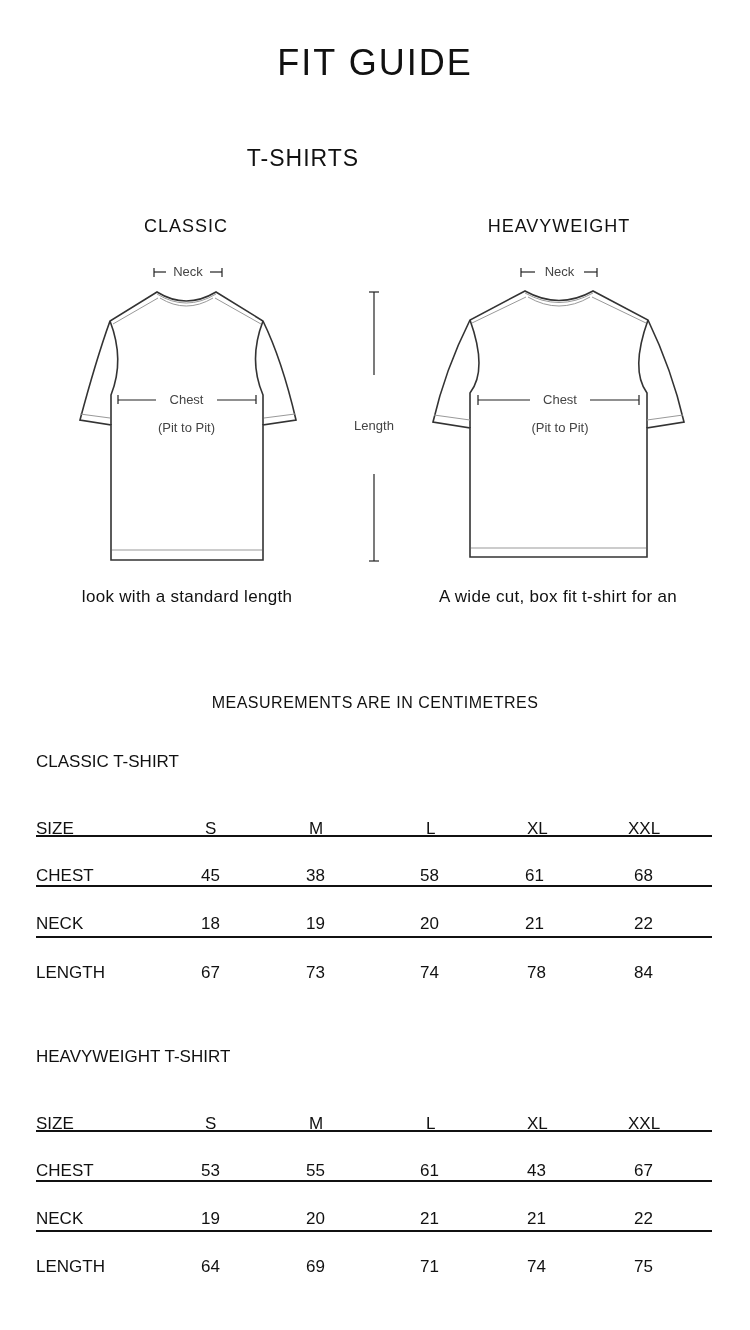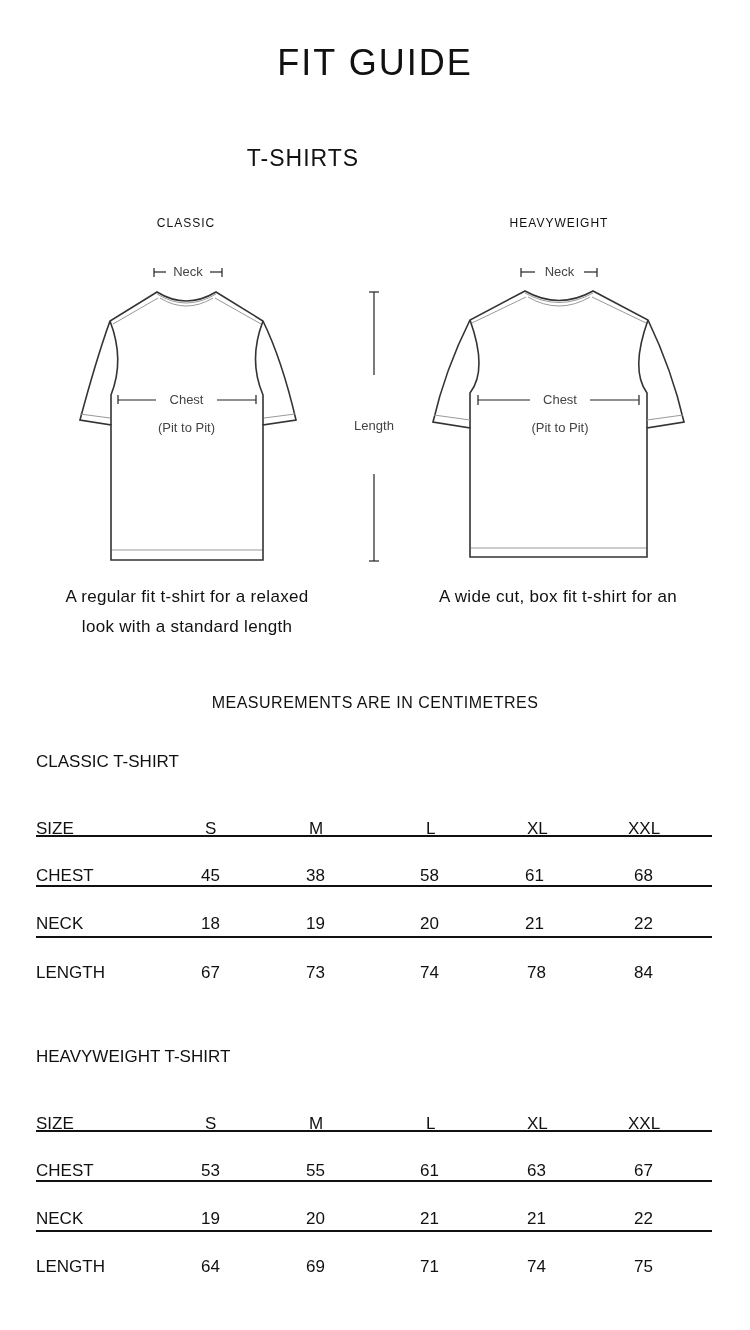--- a/index.html
+++ b/index.html
@@ -1,20 +1,20 @@
 <!DOCTYPE html>
 <html><head>
 <meta charset="utf-8">
 <style>
   html,body{margin:0;padding:0;background:#fff;}
   body{width:750px;height:1330px;position:relative;font-family:"Liberation Sans",sans-serif;color:#111;overflow:hidden;}
   .abs{position:absolute;}
   .title{left:0;width:750px;top:42px;text-align:center;font-size:36px;letter-spacing:2px;font-weight:400;}
   .subtitle{left:0;width:606px;top:145px;text-align:center;font-size:23px;letter-spacing:1px;}
-  .fit-label{font-size:12px;letter-spacing:1px;text-align:center;width:200px;}
+  .fit-label{font-size:18px;letter-spacing:1px;text-align:center;width:200px;}
   .desc{font-size:17px;text-align:center;width:320px;line-height:30px;letter-spacing:0.3px;}
   .units{left:0;width:750px;top:694px;text-align:center;font-size:16px;letter-spacing:0.5px;}
   .tbl-title{font-size:17px;left:36px;}
   .row{position:absolute;left:36px;width:676px;height:48px;margin-top:12px;}
   .row .cell{position:absolute;top:0;font-size:17px;line-height:24px;}
   .row .lbl{left:0;}
   .rule{position:absolute;left:36px;width:676px;height:2px;background:#111;}
   .diagram-text{font-size:13px;color:#444;}
   svg{position:absolute;overflow:visible;}
 </style>
@@ -92,21 +92,20 @@
 <div class="abs diagram-text" style="left:156px;top:392px;width:61px;text-align:center;">Chest</div>
 <div class="abs diagram-text" style="left:136px;top:420px;width:101px;text-align:center;">(Pit to Pit)</div>
 
 <div class="abs diagram-text" style="left:536px;top:264px;width:47px;text-align:center;">Neck</div>
 <div class="abs diagram-text" style="left:530px;top:392px;width:60px;text-align:center;">Chest</div>
 <div class="abs diagram-text" style="left:510px;top:420px;width:100px;text-align:center;">(Pit to Pit)</div>
 
 <div class="abs diagram-text" style="left:344px;top:418px;width:60px;text-align:center;">Length</div>
 
 <div class="abs desc" style="left:27px;top:582px;">
-  <div>A regular fit t-shirt for a relaxed</div>
   <div>look with a standard length</div>
 </div>
 <div class="abs desc" style="left:398px;top:582px;">
   <div>A wide cut, box fit t-shirt for an</div>
 </div>
 
 <div class="abs units">MEASUREMENTS ARE IN CENTIMETRES</div>
 
 <div class="abs tbl-title" style="top:752px;">CLASSIC T-SHIRT</div>
 <div>
@@ -156,21 +155,21 @@
     <span class="cell" style="left:390px;">L</span>
     <span class="cell" style="left:491px;">XL</span>
     <span class="cell" style="left:592px;">XXL</span>
   </div>
   <div class="rule" style="top:1130px;"></div>
   <div class="row" style="top:1147px;">
     <span class="cell lbl">CHEST</span>
     <span class="cell" style="left:165px;">53</span>
     <span class="cell" style="left:270px;">55</span>
     <span class="cell" style="left:384px;">61</span>
-    <span class="cell" style="left:491px;">63</span>
+    <span class="cell" style="left:491px;">43</span>
     <span class="cell" style="left:598px;">67</span>
   </div>
   <div class="rule" style="top:1180px;"></div>
   <div class="row" style="top:1195px;">
     <span class="cell lbl">NECK</span>
     <span class="cell" style="left:165px;">19</span>
     <span class="cell" style="left:270px;">20</span>
     <span class="cell" style="left:384px;">21</span>
     <span class="cell" style="left:491px;">21</span>
     <span class="cell" style="left:598px;">22</span>

